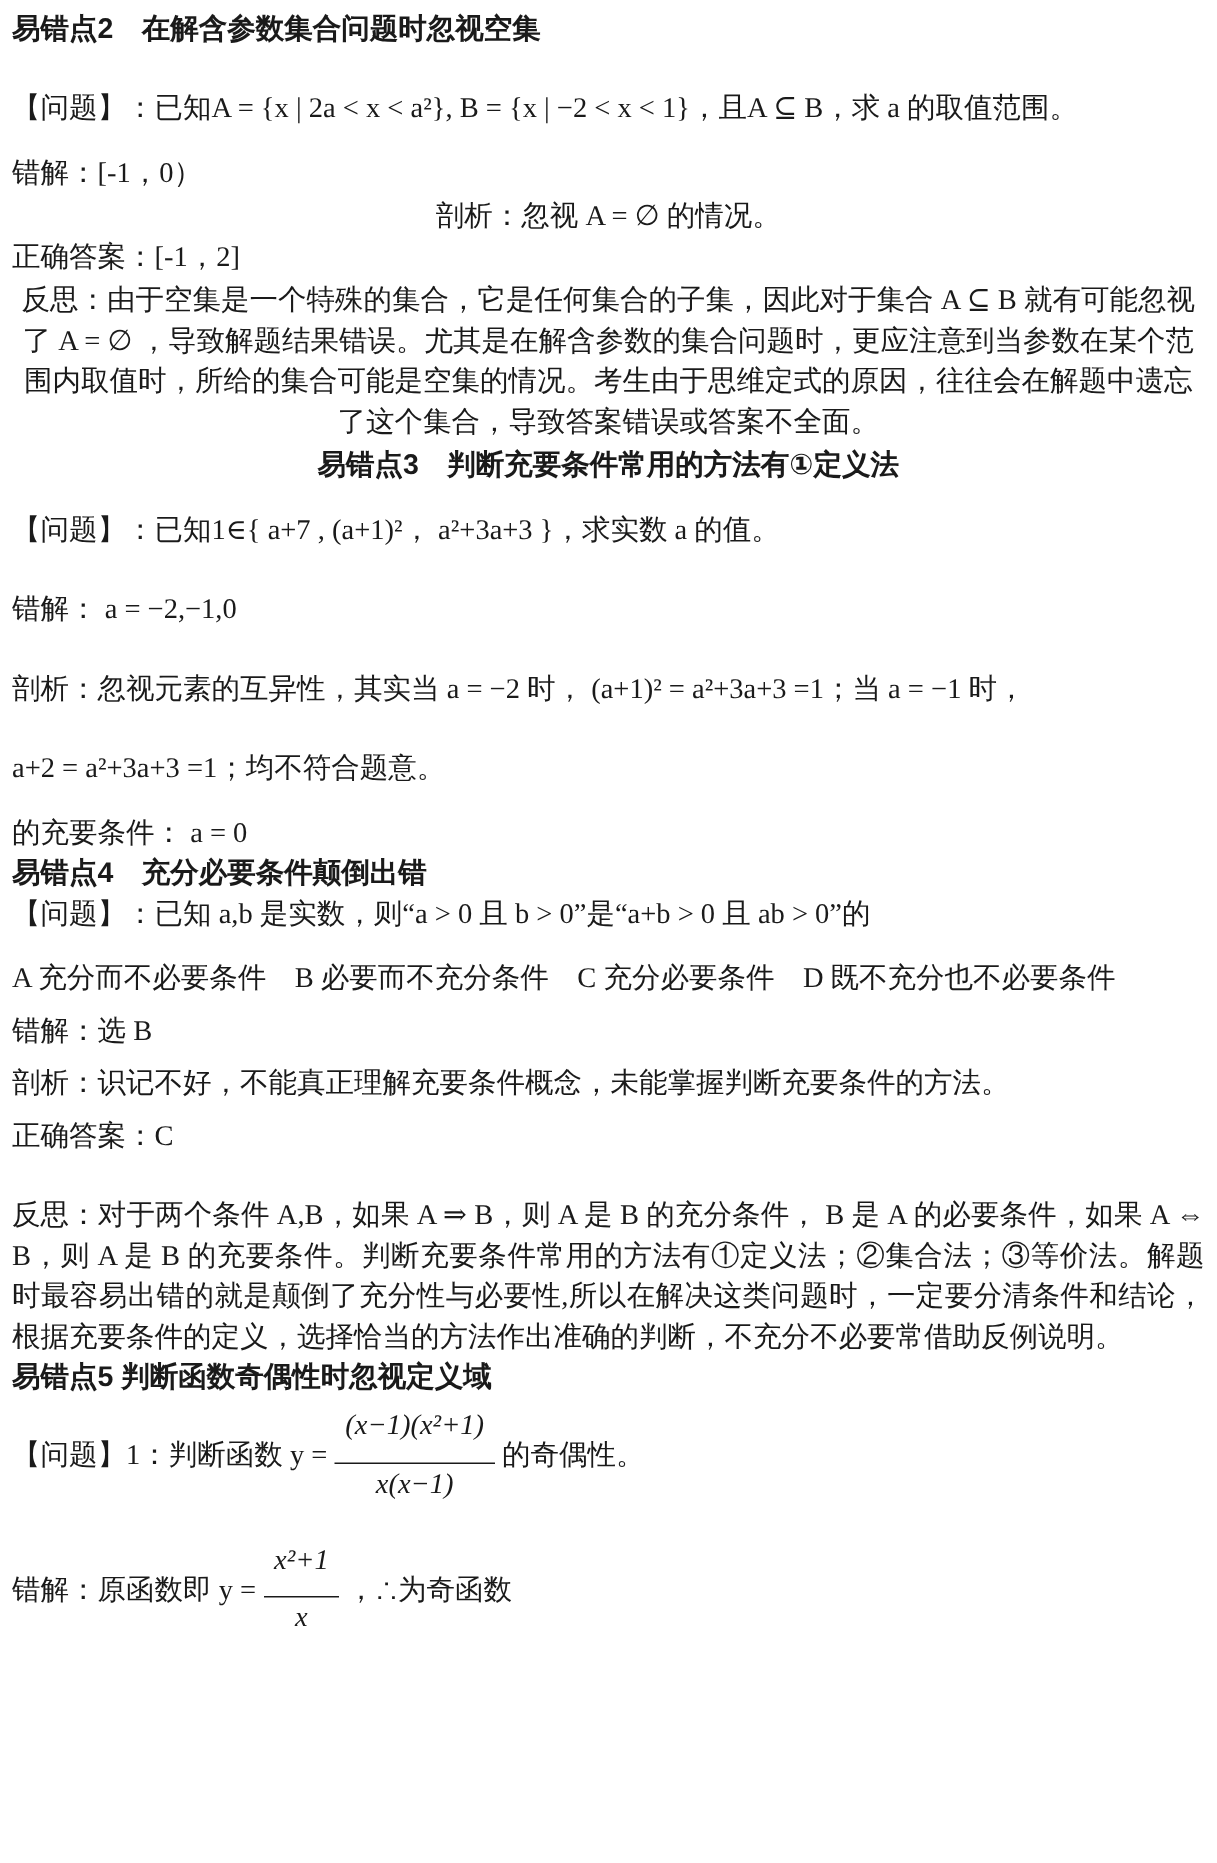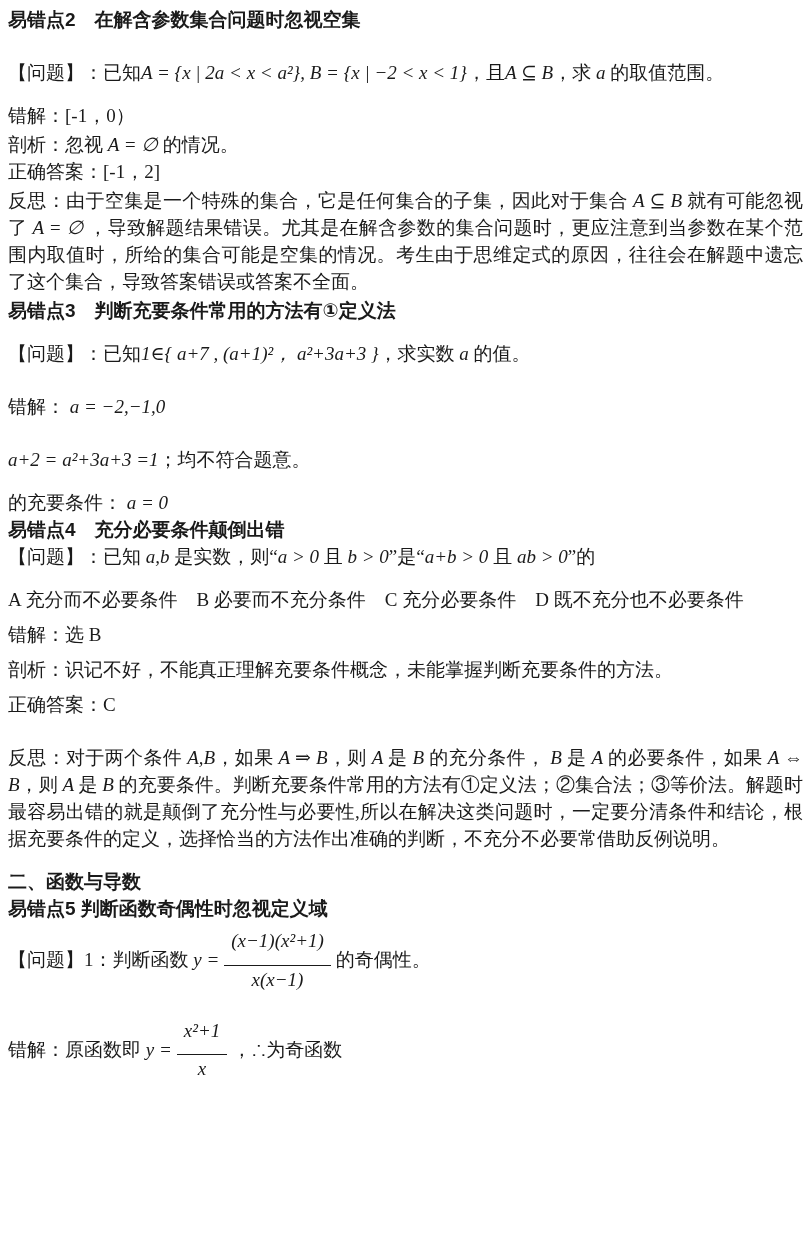--- a/index.html
+++ b/index.html
@@ -22,27 +22,26 @@
     margin: 0;
     line-height: 27px;
   }
   .heading {
     font-family: "Liberation Sans", "DejaVu Sans", sans-serif;
     font-weight: 700;
   }
   .justify {
     text-align: justify;
   }
-  .sp-xs { margin-top: 2px; }
+  .sp-xs { margin-top: 2px; text-align: center; }
   .sp-sm { margin-top: 8px; }
   .sp-md { margin-top: 16px; }
   .sp-lg { margin-top: 26px; }
   .txt { font-style: normal; }
   .math {
-    font-style: italic;
     font-family: "Liberation Serif", "DejaVu Serif", serif;
     margin-top: 12px;
   }
   .frac {
     display: inline-block;
     vertical-align: middle;
     text-align: center;
     font-style: italic;
     margin: 0 5px;
     line-height: 1.25;
@@ -64,26 +63,26 @@
 <main>
     <p class="line heading"><span class="txt">易错点2　在解含参数集合问题时忽视空集</span></p>
     <p class="line sp-lg"><span class="txt">【问题】：已知</span><span class="math">A = {x | 2a &lt; x &lt; a²}, B = {x | −2 &lt; x &lt; 1}</span><span class="txt">，且</span><span class="math">A ⊆ B</span><span class="txt">，求</span><span class="math"> a </span><span class="txt"> 的取值范围。</span></p>
     <p class="line sp-md"><span class="txt">错解：[-1，0）</span></p>
     <p class="line sp-xs"><span class="txt">剖析：忽视</span><span class="math"> A = ∅ </span><span class="txt">的情况。</span></p>
     <p class="line"><span class="txt">正确答案：[-1，2]</span></p>
     <p class="line sp-xs justify"><span class="txt">反思：由于空集是一个特殊的集合，它是任何集合的子集，因此对于集合</span><span class="math"> A ⊆ B </span><span class="txt">就有可能忽视了</span><span class="math"> A = ∅ </span><span class="txt">，导致解题结果错误。尤其是在解含参数的集合问题时，更应注意到当参数在某个范围内取值时，所给的集合可能是空集的情况。考生由于思维定式的原因，往往会在解题中遗忘了这个集合，导致答案错误或答案不全面。</span></p>
     <p class="line heading sp-xs"><span class="txt">易错点3　判断充要条件常用的方法有①定义法</span></p>
     <p class="line sp-md"><span class="txt">【问题】：已知</span><span class="math">1∈{ a+7 , (a+1)²， a²+3a+3 }</span><span class="txt">，求实数</span><span class="math"> a </span><span class="txt">的值。</span></p>
     <p class="line sp-lg"><span class="txt">错解：</span><span class="math"> a = −2,−1,0</span></p>
+    <p class="line sp-lg"><span class="txt">剖析：忽视元素的互异性，其实当</span><span class="math"> a = −2 </span><span class="txt">时，</span><span class="math"> (a+1)² = a²+3a+3 =1</span><span class="txt">；当</span><span class="math"> a = −1 </span><span class="txt">时，</span></p>
     <p class="line sp-lg"><span class="math">a+2 = a²+3a+3 =1</span><span class="txt">；均不符合题意。</span></p>
     <p class="line sp-md"><span class="txt">的充要条件：</span><span class="math"> a = 0</span></p>
     <p class="line heading"><span class="txt">易错点4　充分必要条件颠倒出错</span></p>
     <p class="line"><span class="txt">【问题】：已知</span><span class="math"> a,b </span><span class="txt">是实数，则“</span><span class="math">a &gt; 0</span><span class="txt"> 且 </span><span class="math">b &gt; 0</span><span class="txt">”是“</span><span class="math">a+b &gt; 0</span><span class="txt"> 且 </span><span class="math">ab &gt; 0</span><span class="txt">”的</span></p>
     <p class="line sp-md"><span class="txt">A 充分而不必要条件　B 必要而不充分条件　C 充分必要条件　D 既不充分也不必要条件</span></p>
     <p class="line sp-sm"><span class="txt">错解：选 B</span></p>
     <p class="line sp-sm"><span class="txt">剖析：识记不好，不能真正理解充要条件概念，未能掌握判断充要条件的方法。</span></p>
     <p class="line sp-sm"><span class="txt">正确答案：C</span></p>
     <p class="line sp-lg justify"><span class="txt">反思：对于两个条件</span><span class="math"> A,B</span><span class="txt">，如果</span><span class="math"> A ⇒ B</span><span class="txt">，则</span><span class="math"> A </span><span class="txt">是</span><span class="math"> B </span><span class="txt">的充分条件，</span><span class="math"> B </span><span class="txt">是</span><span class="math"> A </span><span class="txt">的必要条件，如果</span><span class="math"> A ⇔ B</span><span class="txt">，则</span><span class="math"> A </span><span class="txt">是</span><span class="math"> B </span><span class="txt">的充要条件。判断充要条件常用的方法有①定义法；②集合法；③等价法。解题时最容易出错的就是颠倒了充分性与必要性,所以在解决这类问题时，一定要分清条件和结论，根据充要条件的定义，选择恰当的方法作出准确的判断，不充分不必要常借助反例说明。</span></p>
-    <p class="line heading sp-md"><span class="txt">二、函数与导数</span></p>
     <p class="line heading"><span class="txt">易错点5 判断函数奇偶性时忽视定义域</span></p>
     <p class="line sp-sm"><span class="txt">【问题】1：判断函数 </span><span class="math">y =</span><span class="frac"><span class="num">(x−1)(x²+1)</span><span class="den">x(x−1)</span></span><span class="txt">的奇偶性。</span></p>
     <p class="line sp-lg"><span class="txt">错解：原函数即 </span><span class="math">y =</span><span class="frac"><span class="num">x²+1</span><span class="den">x</span></span><span class="txt">，∴为奇函数</span></p>
   </main>
 
 </body></html>

